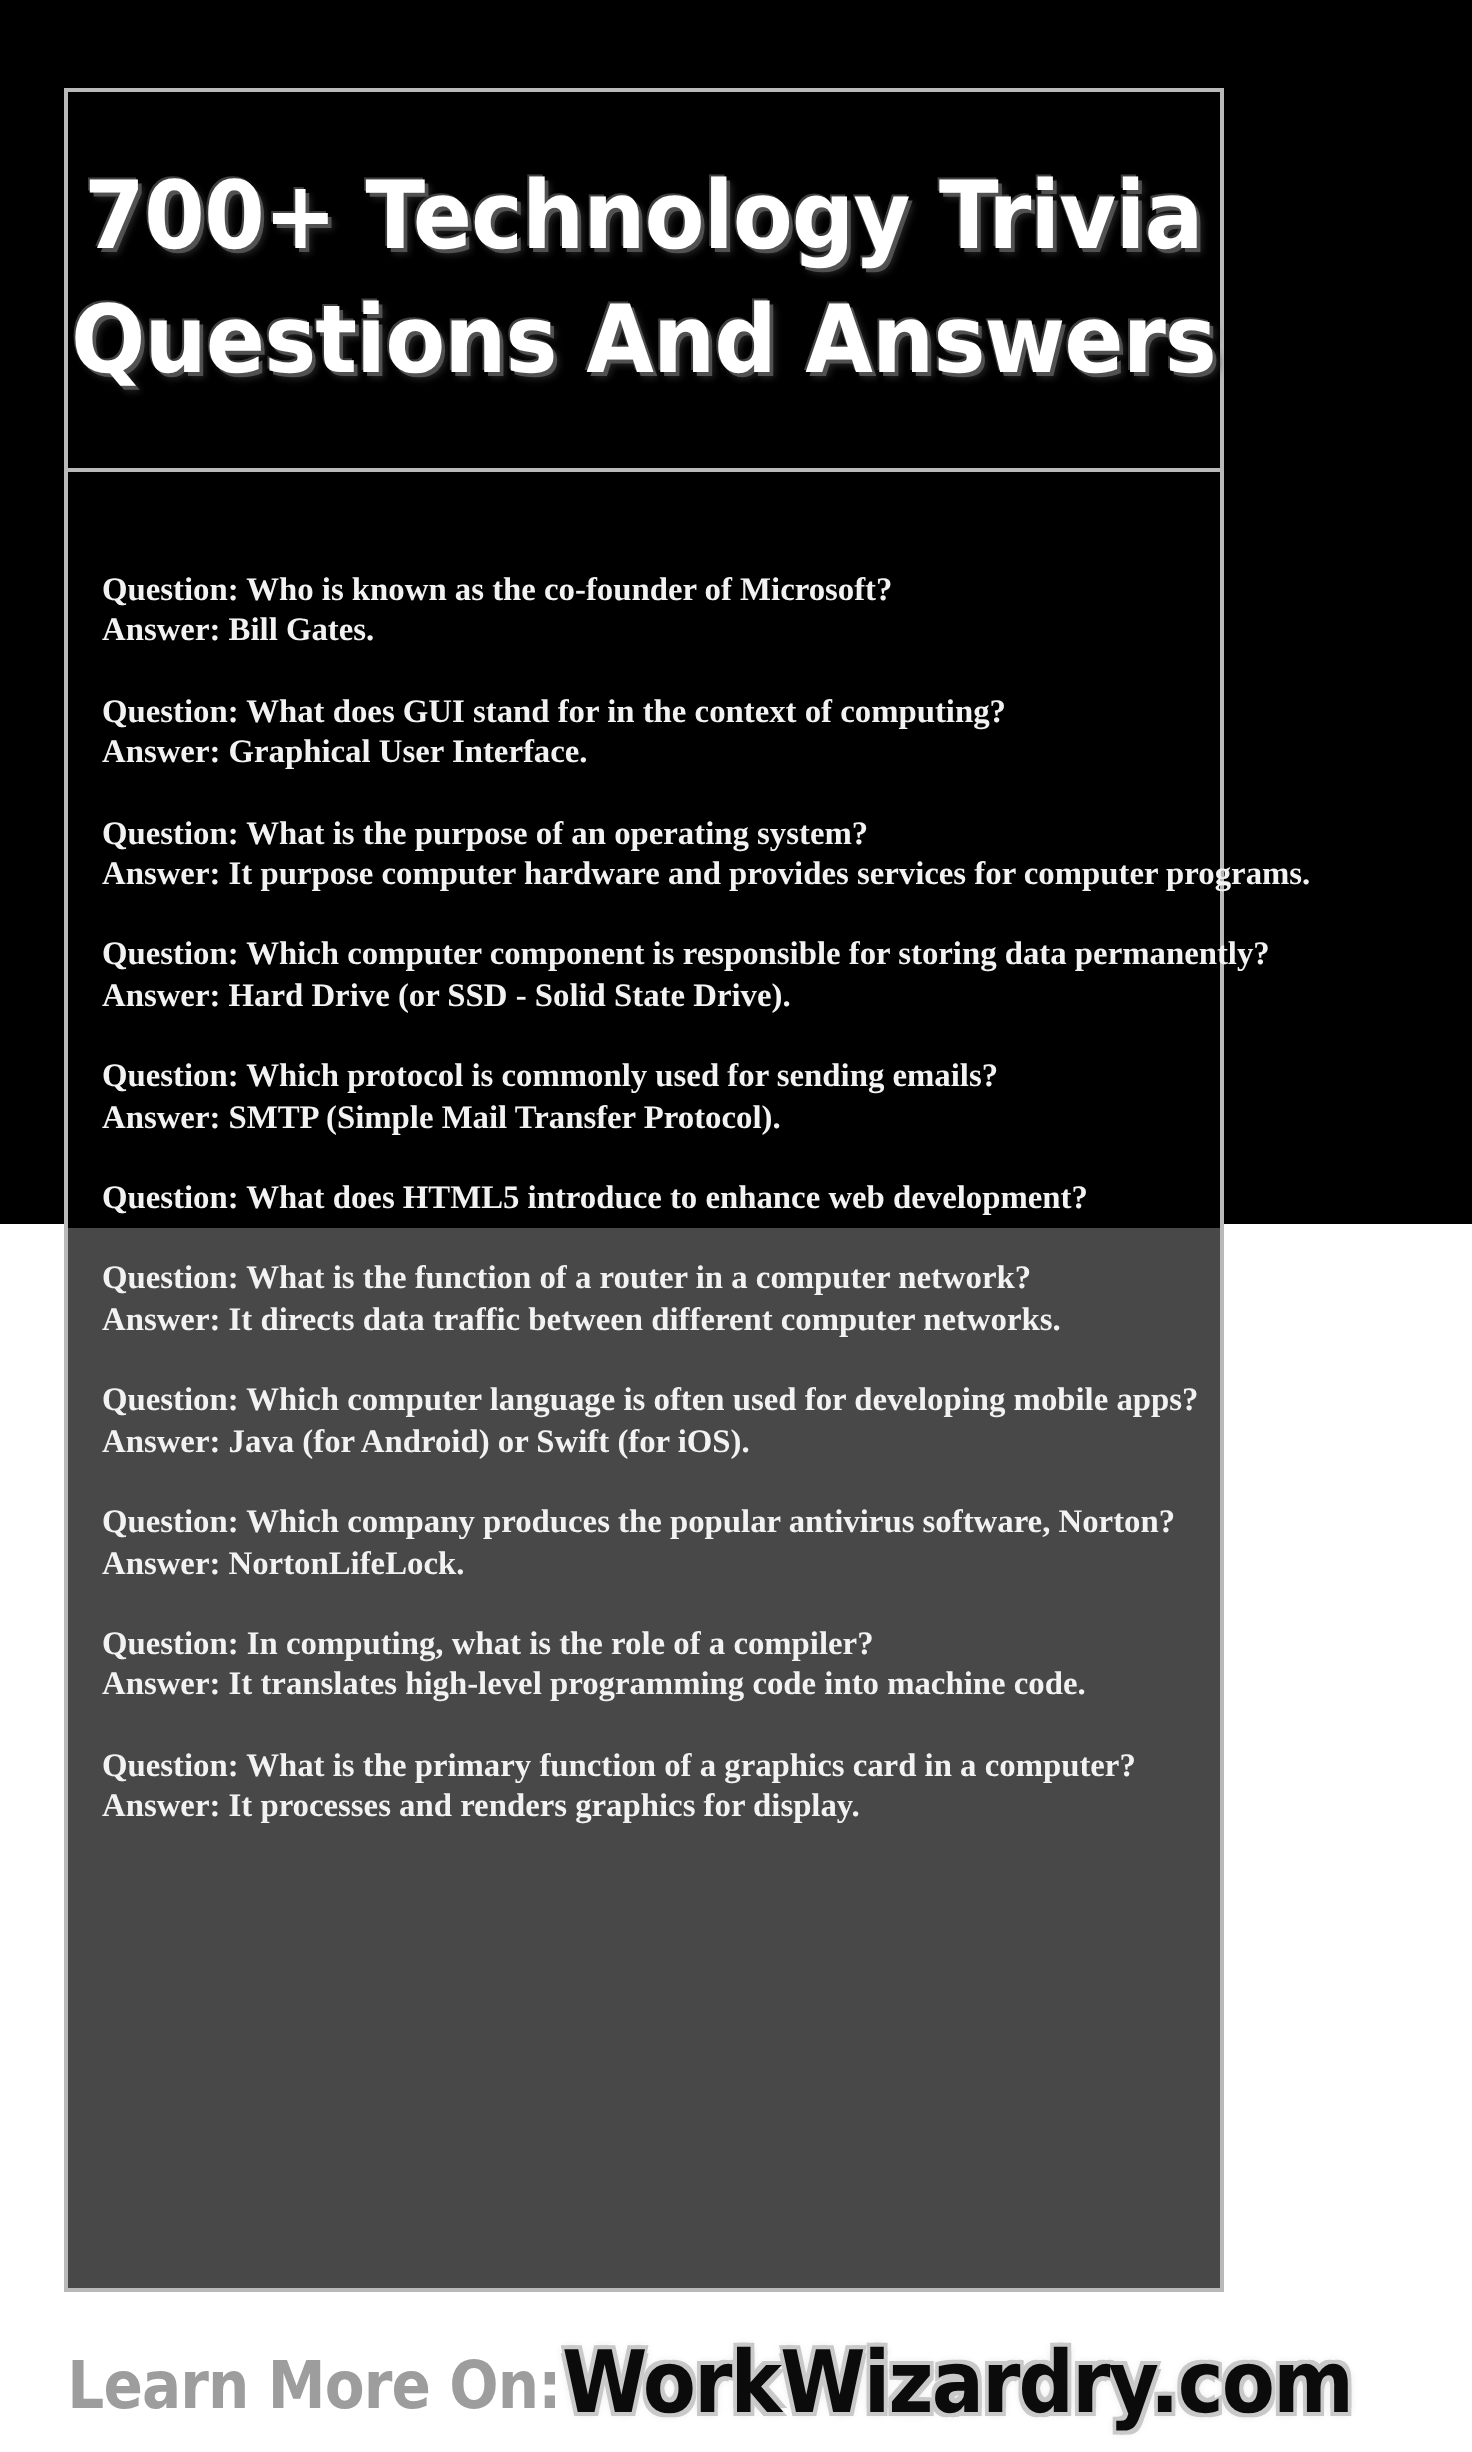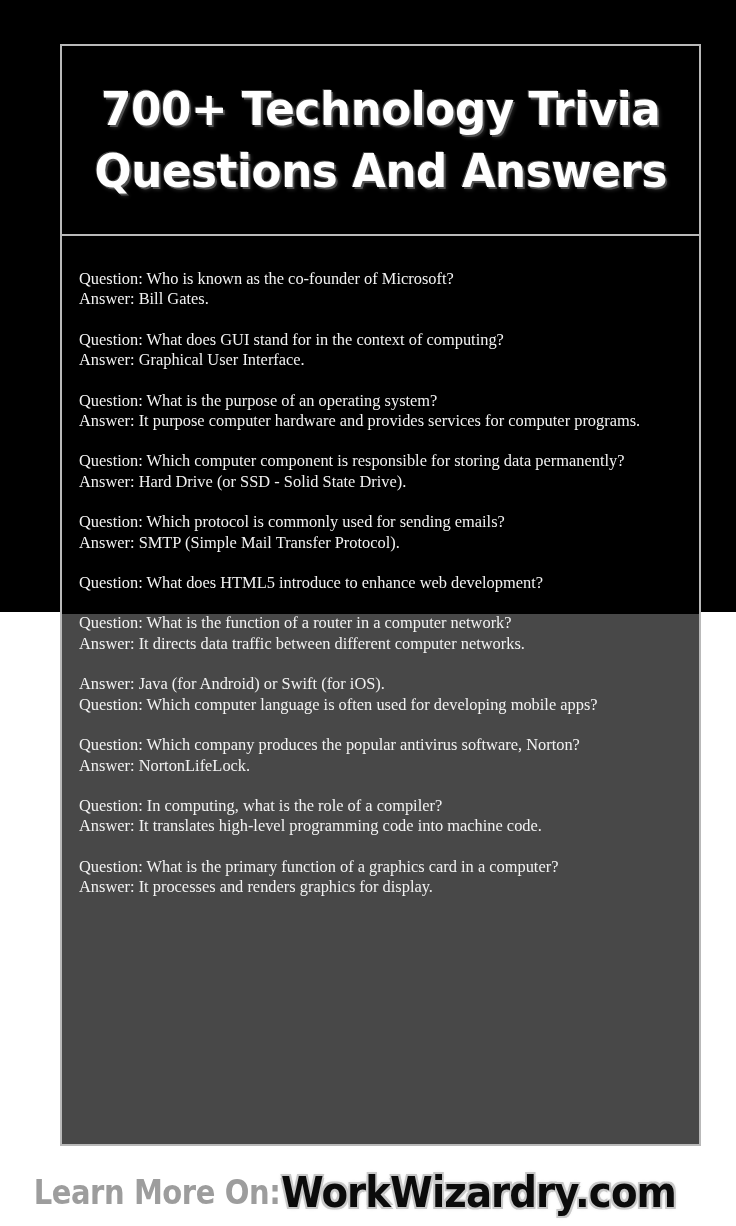--- a/index.html
+++ b/index.html
@@ -27,23 +27,23 @@
     position: absolute;
     left: 0; top: 612px;
     width: 736px;
     height: 614px;
     background: #ffffff;
   }
 
   
   #card {
     position: absolute;
-    left: 60px;
+    left: 32px;
     top: 44px;
-    width: 641px;
+    width: 580px;
     height: 1102px;
     box-sizing: border-box;
     border: 2px solid #b9b9b9;
     background: transparent;
   }
   
   #card-fill-top {
     position: absolute;
     left: 0; top: 0;
     right: 0;
@@ -92,21 +92,22 @@
     position: absolute;
     left: 0;
     top: 192px;
     right: 0;
     bottom: 0;
     padding: 31px 20px 0 17px;
     box-sizing: border-box;
     z-index: 3;
   }
   .qa-pair {
-    margin: 0 0 20px 0;
+    margin: 16px 0 20px 0;
+    font-weight: bold;
   }
   .qa-line {
     color: #f2f2f2;
     font-size: 16.4px;
     line-height: 20.4px;
     font-family: "Liberation Serif", "DejaVu Serif", serif;
     white-space: nowrap;
   }
 
   
@@ -188,22 +189,22 @@
         <div class="qa-line">Answer: SMTP (Simple Mail Transfer Protocol).</div>
       </div>
       <div class="qa-pair">
         <div class="qa-line">Question: What does HTML5 introduce to enhance web development?</div>
       </div>
       <div class="qa-pair">
         <div class="qa-line">Question: What is the function of a router in a computer network?</div>
         <div class="qa-line">Answer: It directs data traffic between different computer networks.</div>
       </div>
       <div class="qa-pair">
+        <div class="qa-line">Question: Which computer language is often used for developing mobile apps?</div>
         <div class="qa-line">Answer: Java (for Android) or Swift (for iOS).</div>
-        <div class="qa-line">Question: Which computer language is often used for developing mobile apps?</div>
       </div>
       <div class="qa-pair">
         <div class="qa-line">Question: Which company produces the popular antivirus software, Norton?</div>
         <div class="qa-line">Answer: NortonLifeLock.</div>
       </div>
       <div class="qa-pair">
         <div class="qa-line">Question: In computing, what is the role of a compiler?</div>
         <div class="qa-line">Answer: It translates high-level programming code into machine code.</div>
       </div>
       <div class="qa-pair">

